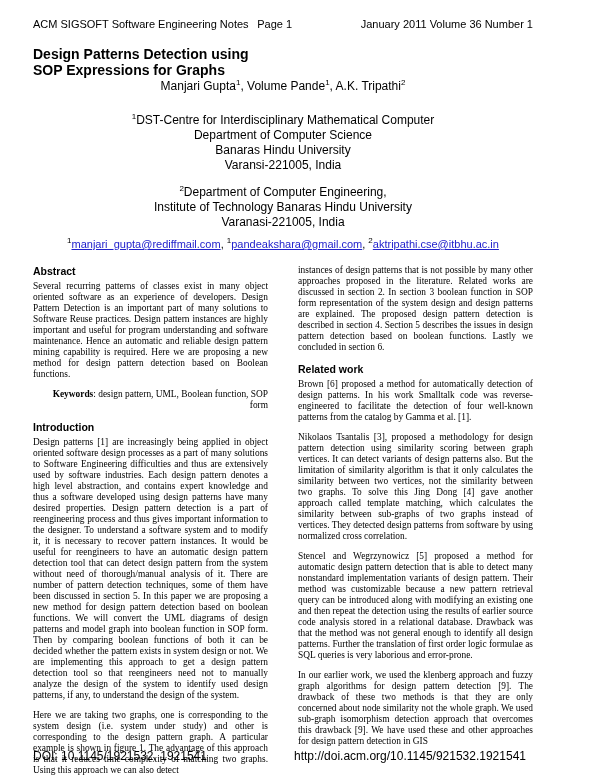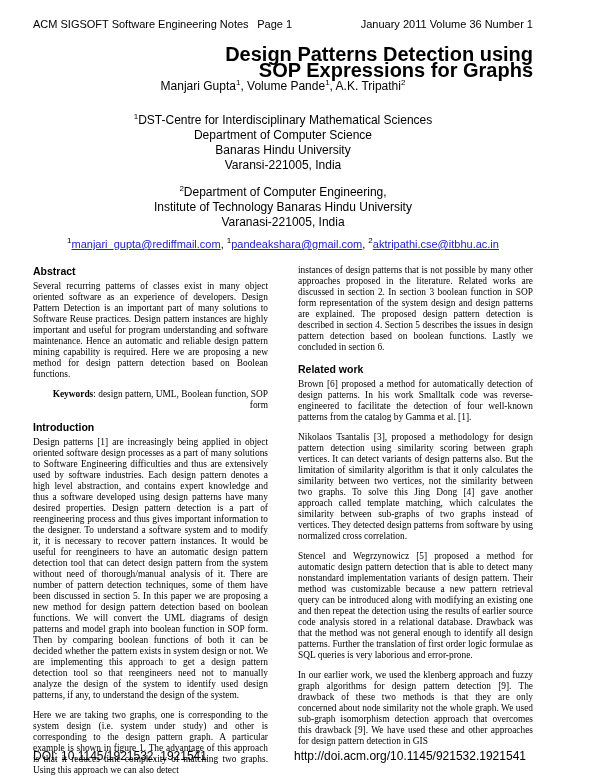--- a/index.html
+++ b/index.html
@@ -15,23 +15,23 @@
   }
   
   .run-header {
     display:flex; justify-content:space-between; align-items:baseline;
     font-family:"Liberation Sans", sans-serif;
     font-size:11px; line-height:12px;
   }
   .run-header .hc { margin-left:-60px; }
   
   .title {
-    margin-top:16px; text-align:right;
+    margin-top:16px; text-align:left;
     font-family:"Liberation Sans", sans-serif;
-    font-weight:bold; font-size:20px; line-height:16px;
+    font-weight:bold; font-size:14px; line-height:16px;
   }
   .authors {
     text-align:center;
     font-family:"Liberation Sans", sans-serif;
     font-size:12px; line-height:14px; margin-top:1px;
   }
   sup { font-size:8px; vertical-align:super; line-height:0; }
   .affil {
     text-align:center;
     font-family:"Liberation Sans", sans-serif;
@@ -85,21 +85,21 @@
   <div class="title">
     <div>Design Patterns Detection using</div>
     <div>SOP Expressions for Graphs</div>
   </div>
 
   <div class="authors">
     <span><span>Manjari Gupta</span><sup>1</sup><span>, </span></span><span><span>Volume Pande</span><sup>1</sup><span>, </span></span><span><span>A.K. Tripathi</span><sup>2</sup></span>
   </div>
 
   <div class="affil affil-1">
-    <div><sup>1</sup><span>DST-Centre for Interdisciplinary Mathematical Sciences</span></div>
+    <div><sup>1</sup><span>DST-Centre for Interdisciplinary Mathematical Computer</span></div>
     <div>Department of Computer Science</div>
     <div>Banaras Hindu University</div>
     <div>Varansi-221005, India</div>
   </div>
 
   <div class="affil affil-2">
     <div><sup>2</sup><span>Department of Computer Engineering,</span></div>
     <div>Institute of Technology Banaras Hindu University</div>
     <div>Varanasi-221005, India</div>
   </div>

